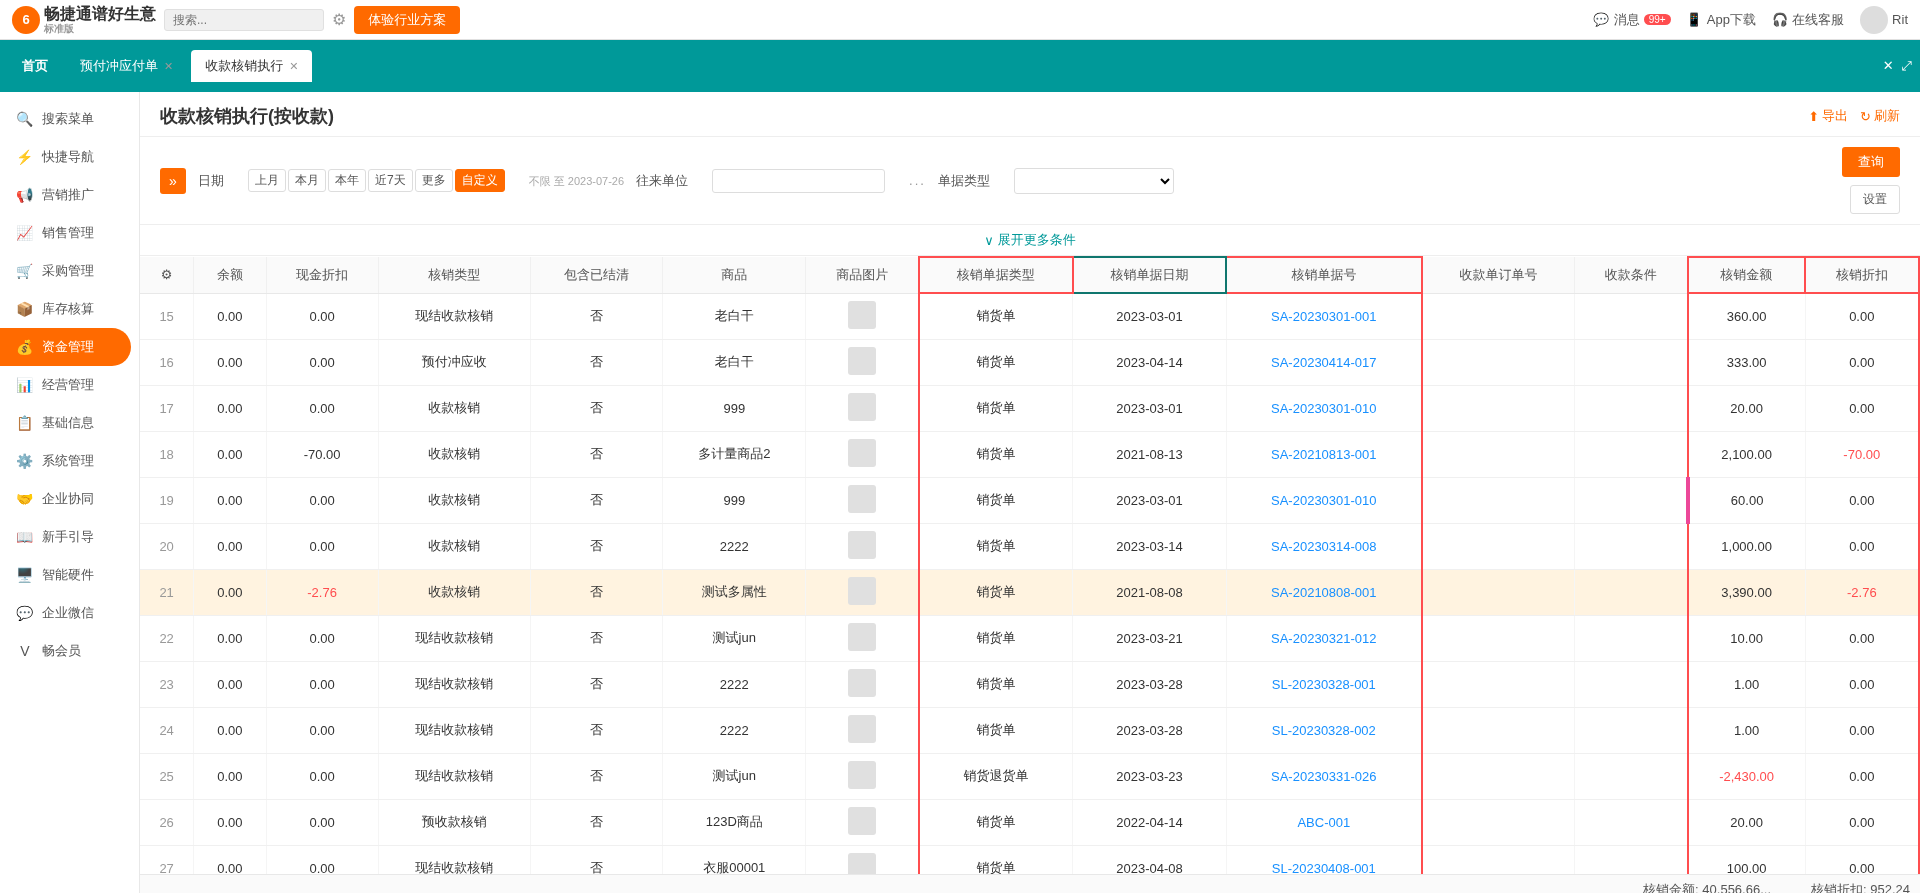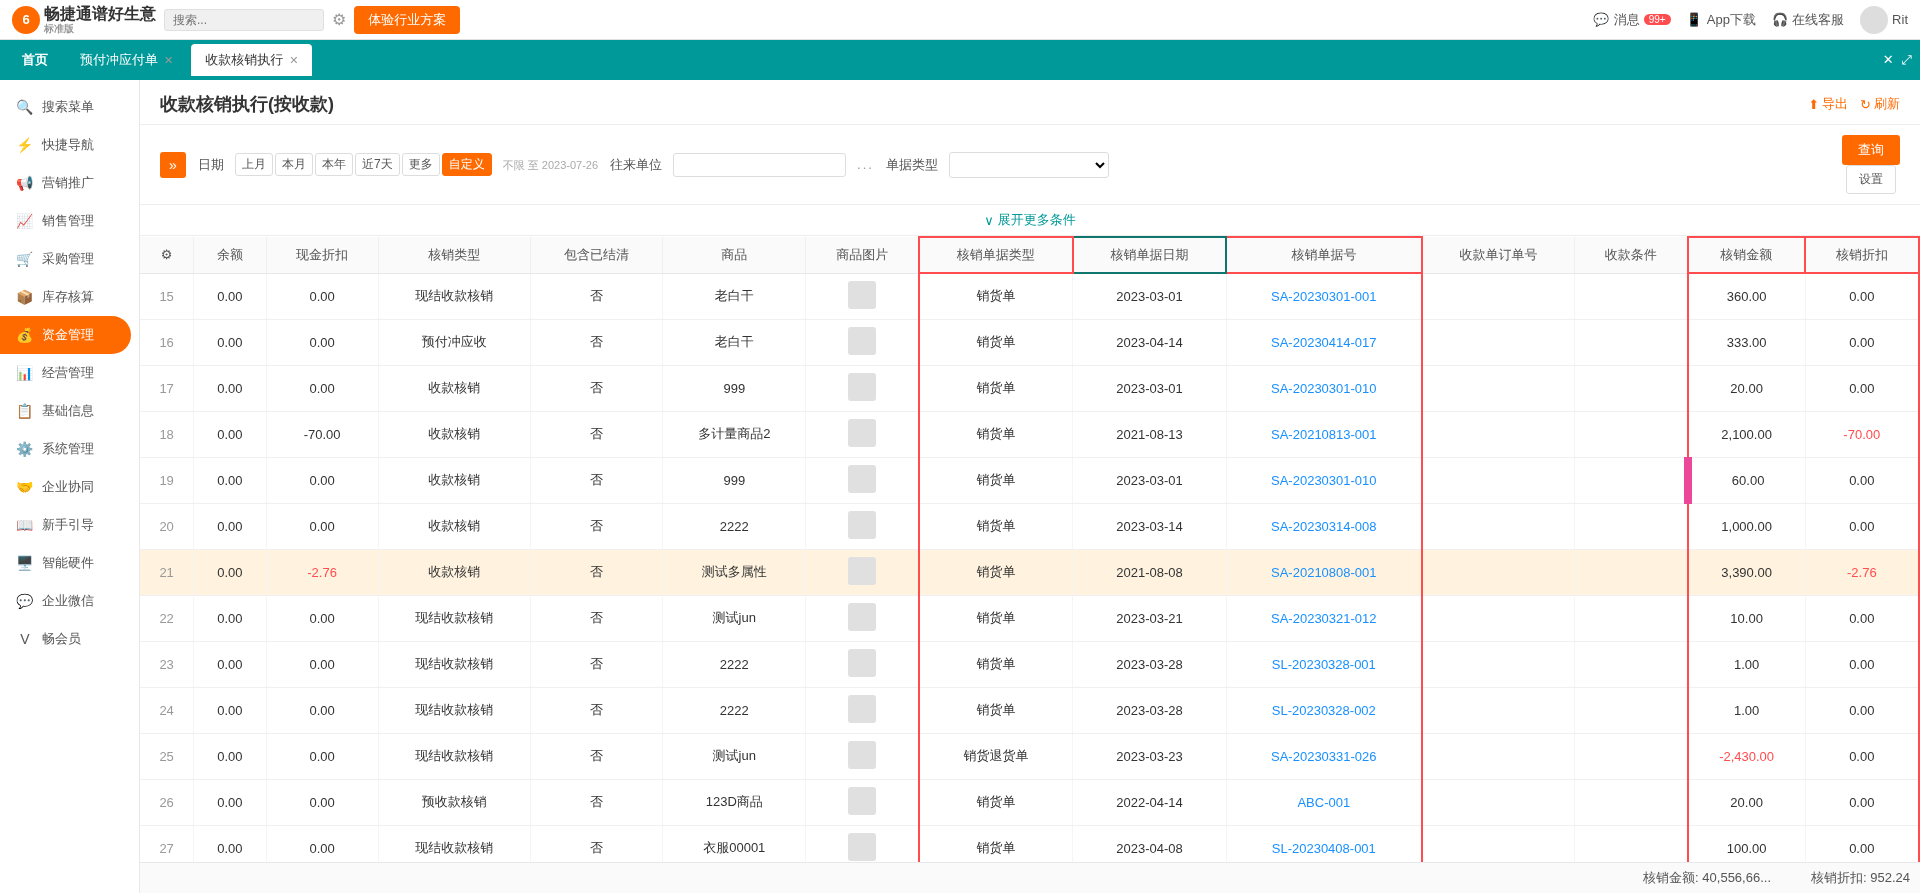--- a/index.html
+++ b/index.html
@@ -24,21 +24,21 @@
     .top-bar-input { background: #f0f0f0; border: 1px solid #e0e0e0; border-radius: 3px; padding: 3px 8px; width: 160px; font-size: 12px; color: #aaa; }
     .top-bar-gear { font-size: 16px; color: #999; cursor: pointer; }
     .btn-orange { background: #ff6a00; color: #fff; border: none; border-radius: 4px; padding: 5px 14px; cursor: pointer; font-size: 13px; }
     .top-bar-right { display: flex; align-items: center; gap: 16px; }
     .top-bar-icon-group { display: flex; align-items: center; gap: 4px; color: #555; font-size: 12px; cursor: pointer; }
     .badge { background: #ff4d4f; color: #fff; border-radius: 10px; padding: 0 5px; font-size: 10px; }
     .top-avatar { width: 28px; height: 28px; background: #ddd; border-radius: 50%; }
 
     
     .nav-tabs {
-      height: 40px;
+      height: 52px;
       background: #009999;
       display: flex;
       align-items: center;
       padding: 0 8px;
       gap: 4px;
     }
     .nav-tab {
       height: 32px;
       padding: 0 14px;
       display: flex;
@@ -68,32 +68,32 @@
 
     
     .page-header { background: #fff; padding: 12px 20px 8px; display: flex; align-items: center; justify-content: space-between; border-bottom: 1px solid #eee; }
     .page-title { font-size: 18px; font-weight: bold; color: #333; }
     .page-header-actions { display: flex; gap: 12px; align-items: center; }
     .btn-link { color: #ff6a00; background: none; border: none; cursor: pointer; display: flex; align-items: center; gap: 3px; font-size: 13px; }
 
     
     .filter-bar { background: #fff; padding: 10px 20px; border-bottom: 1px solid #eee; display: flex; align-items: center; gap: 12px; flex-wrap: wrap; }
     .filter-expand-btn { width: 26px; height: 26px; background: #ff6a00; color: #fff; border: none; border-radius: 3px; cursor: pointer; display: flex; align-items: center; justify-content: center; font-size: 14px; }
-    .filter-group { display: flex; align-items: center; gap: 11px; }
+    .filter-group { display: flex; align-items: center; gap: 24px; }
     .filter-label { color: #555; white-space: nowrap; }
     .filter-date-btns { display: flex; gap: 2px; }
     .filter-date-btn { padding: 2px 6px; border: 1px solid #ddd; background: #fff; border-radius: 3px; cursor: pointer; font-size: 12px; color: #555; }
     .filter-date-btn.custom { background: #ff6a00; color: #fff; border-color: #ff6a00; }
     .filter-input { border: 1px solid #ddd; border-radius: 3px; padding: 4px 8px; min-width: 160px; font-size: 12px; }
     .filter-select { border: 1px solid #ddd; border-radius: 3px; padding: 4px 8px; min-width: 160px; font-size: 12px; background: #fff; }
     .filter-dots { color: #999; letter-spacing: 2px; }
     .btn-query { background: #ff6a00; color: #fff; border: none; border-radius: 3px; padding: 6px 16px; cursor: pointer; font-size: 13px; }
     .btn-settings { background: #fff; color: #555; border: 1px solid #ddd; border-radius: 3px; padding: 5px 12px; cursor: pointer; font-size: 12px; }
     .filter-date-range { font-size: 11px; color: #aaa; margin-top: 2px; }
-    .filter-bar-right { margin-left: auto; display: flex; flex-direction: column; align-items: center; gap: 0; }
+    .filter-bar-right { margin-left: auto; display: flex; flex-direction: column; align-items: flex-end; gap: 8px; }
 
     
     .expand-more { background: #fff; padding: 6px 20px; border-bottom: 1px solid #eee; display: flex; align-items: center; justify-content: center; }
     .expand-more-btn { color: #009999; border: none; background: none; cursor: pointer; font-size: 12px; display: flex; align-items: center; gap: 4px; }
 
     
     .table-container { flex: 1; overflow: auto; background: #fff; margin: 0; }
     table { width: 100%; border-collapse: collapse; font-size: 12px; }
     thead tr { background: #fafafa; }
     th { padding: 8px 10px; text-align: center; border-bottom: 1px solid #e8e8e8; border-right: 1px solid #f0f0f0; white-space: nowrap; color: #555; font-weight: normal; position: sticky; top: 0; background: #fafafa; z-index: 1; }
@@ -387,21 +387,21 @@
       <td class="">0.00</td>
       <td>收款核销</td>
       <td>否</td>
       <td>999</td>
       <td><span class="img-placeholder"></span></td>
       <td style="border-left: 2px solid #ff4d4f; border-right: 1px solid #f5f5f5;">销货单</td>
       <td>2023-03-01</td>
       <td style="border-right: 2px solid #ff4d4f;"><a class="link-text" href="#">SA-20230301-010</a></td>
       <td></td>
       <td></td>
-      <td class="" style="border-left: 8px solid #ec4899;">60.00</td>
+      <td class="" style="border-left: 4px solid #ec4899;">60.00</td>
       <td class="" style="border-right: 2px solid #ff4d4f;">0.00</td>
     </tr>
             <tr>
       <td class="row-num-cell">20</td>
       <td>0.00</td>
       <td class="">0.00</td>
       <td>收款核销</td>
       <td>否</td>
       <td>2222</td>
       <td><span class="img-placeholder"></span></td>

